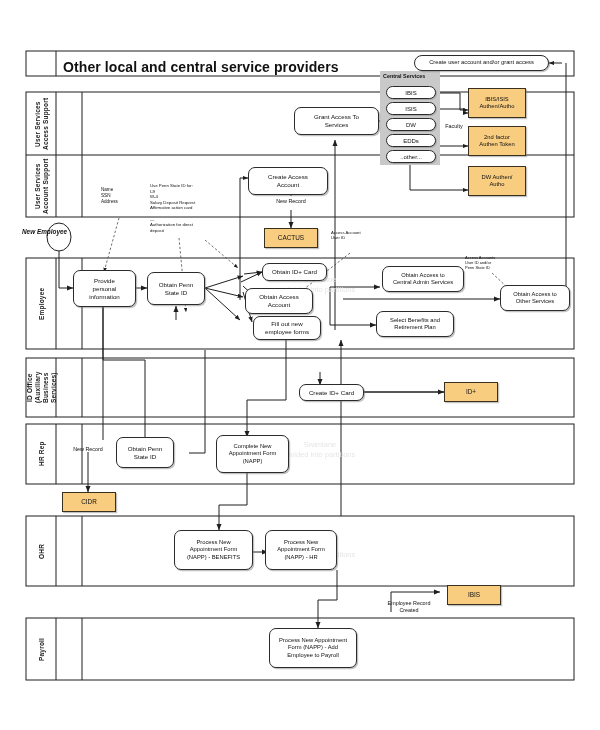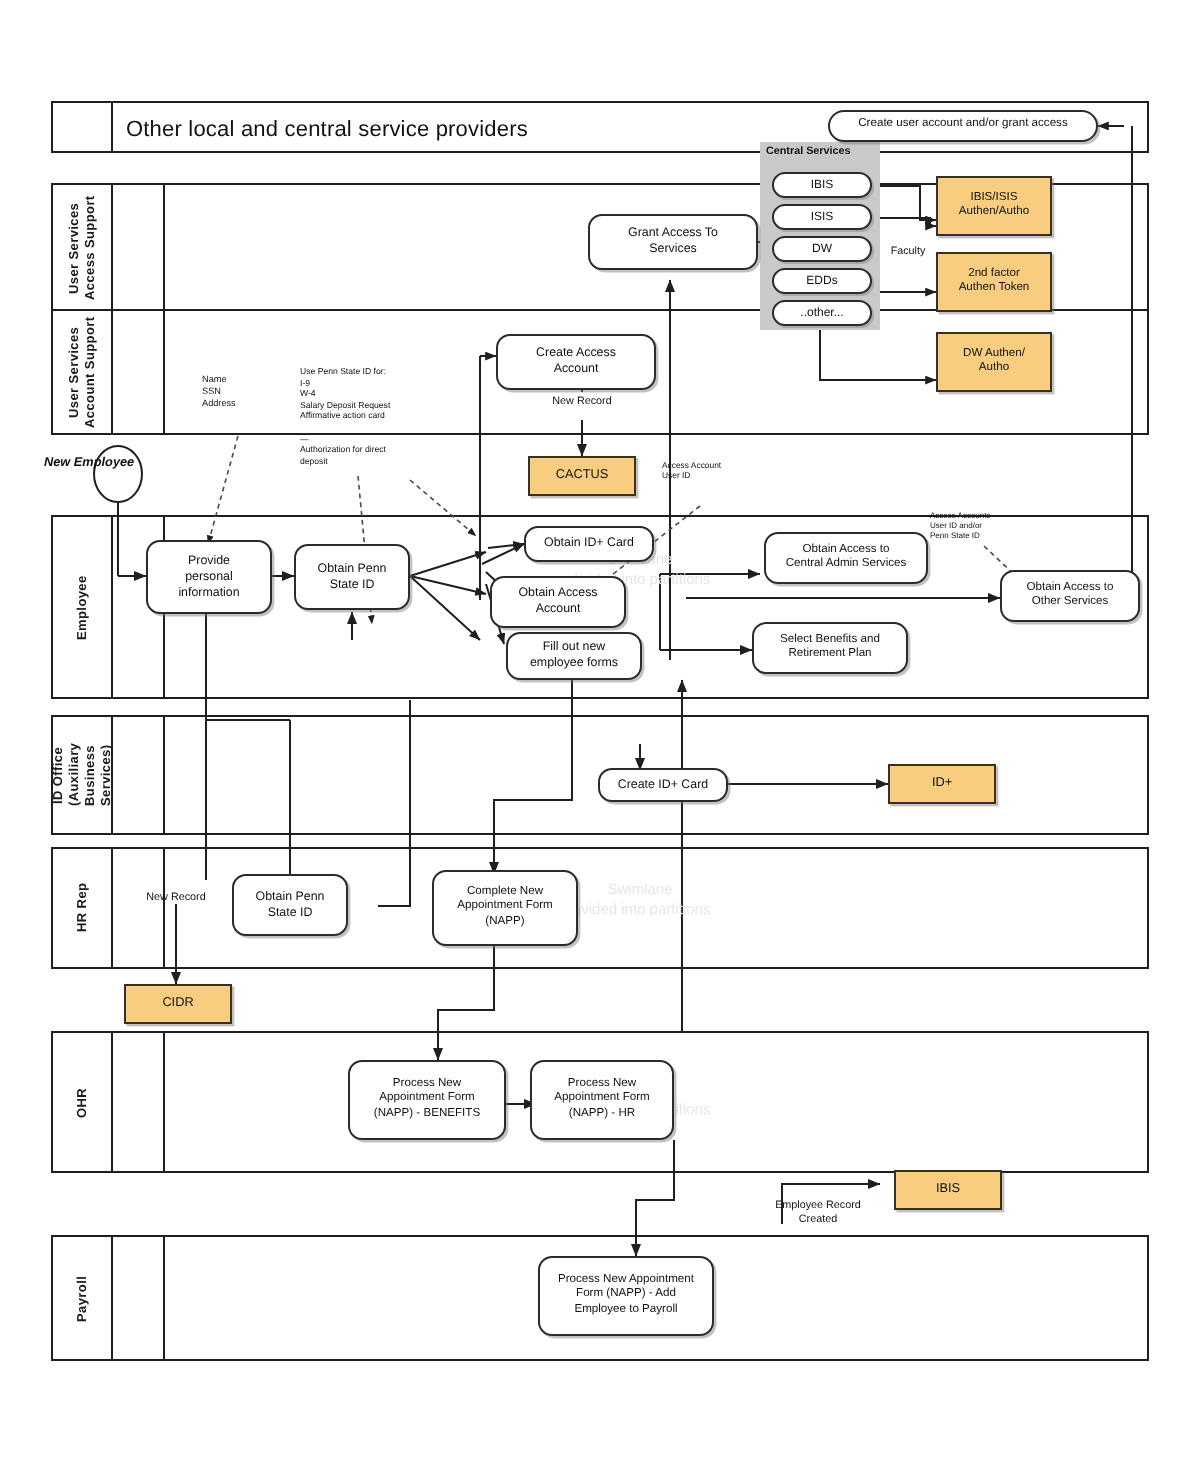--- a/index.html
+++ b/index.html
@@ -29,22 +29,22 @@
     font-weight: bold;
     letter-spacing: .2px;
     line-height: 8px;
     color: #1a1a1a;
     display: flex;
     align-items: center;
     justify-content: center;
   }
   .hdr-title {
     position: absolute;
-    font-size: 11px;
-    font-weight: normal;
+    font-size: 14px;
+    font-weight: bold;
     color: #111;
     letter-spacing: .1px;
   }
   .node {
     position: absolute;
     box-sizing: border-box;
     border: 1px solid #2b2b2b;
     border-radius: 7px;
     background: #ffffff;
     display: flex;

